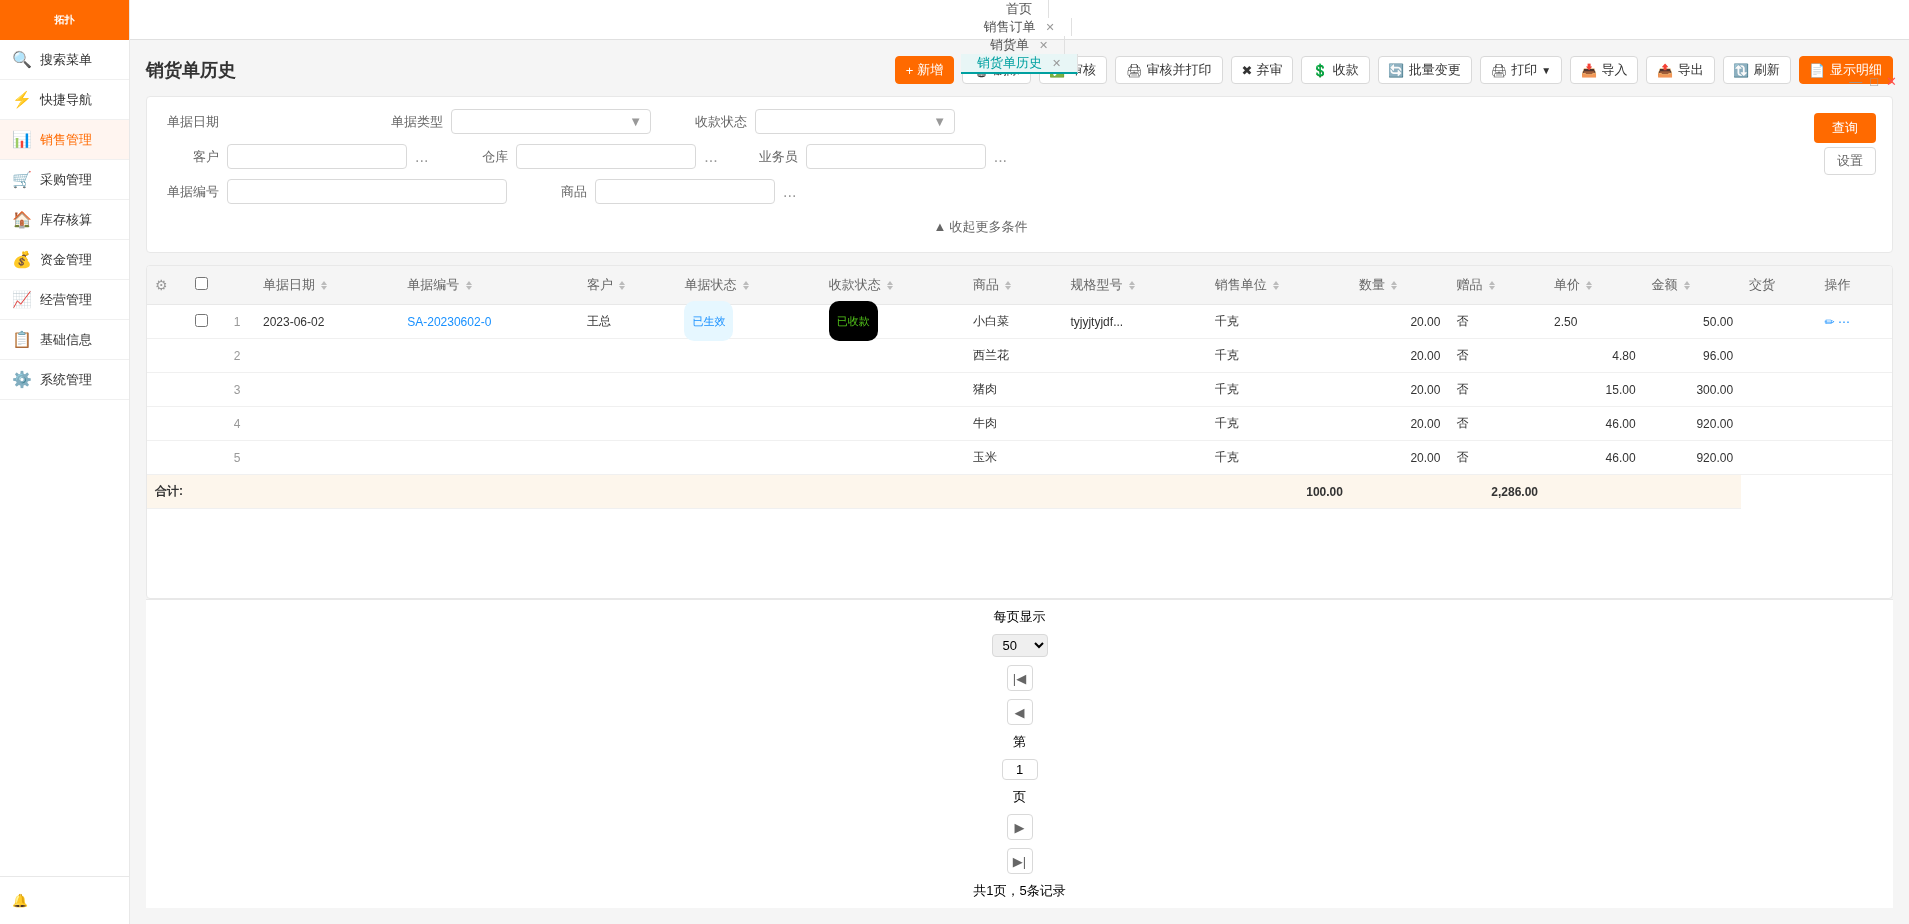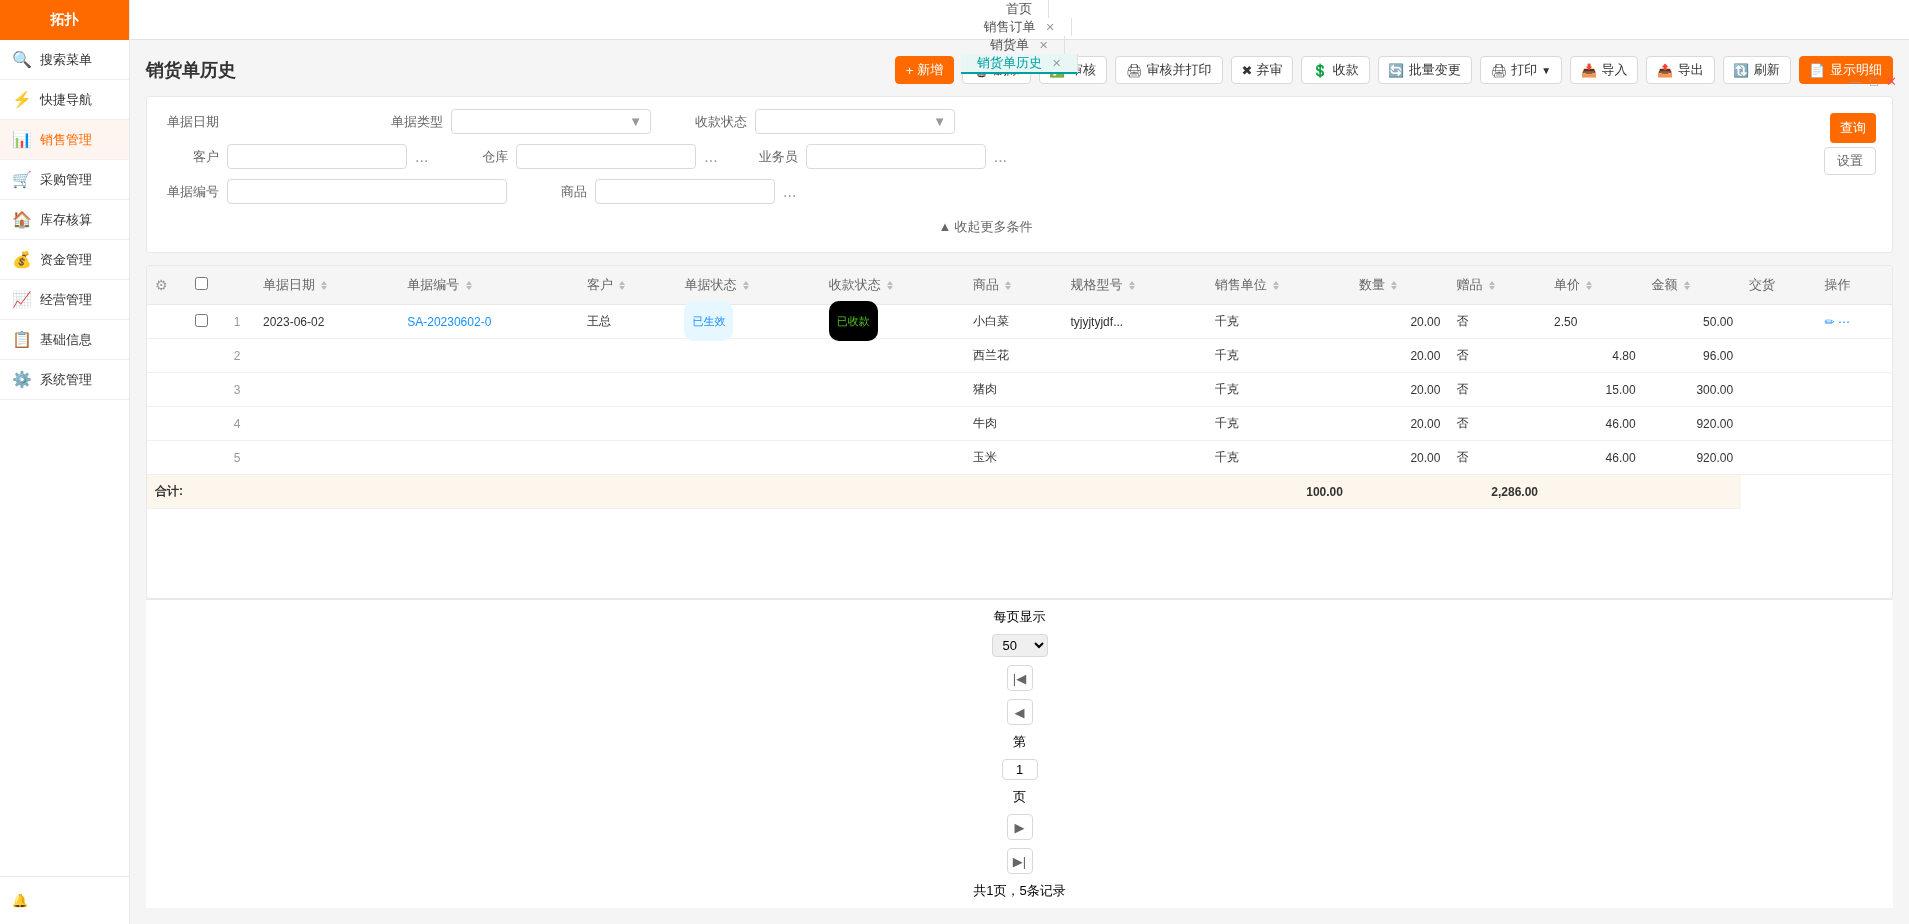--- a/index.html
+++ b/index.html
@@ -1,20 +1,20 @@
 <!DOCTYPE html>
 <html><head>
   <meta charset="utf-8">
   <style>
     * { box-sizing: border-box; margin: 0; padding: 0; font-family: 'Microsoft YaHei', Arial, sans-serif; font-size: 13px; }
     body { display: flex; height: 924px; overflow: hidden; background: #f5f5f5; }
 
     
     .sidebar { width: 130px; background: #fff; border-right: 1px solid #e8e8e8; display: flex; flex-direction: column; flex-shrink: 0; }
-    .sidebar-logo { height: 40px; background: #ff6a00; display: flex; align-items: center; justify-content: center; color: #fff; font-size: 14px; font-weight: bold; }
+    .sidebar-logo { height: 40px; background: #ff6a00; display: flex; align-items: center; justify-content: center; color: #fff; font-size: 10px; font-weight: bold; }
     .sidebar-item { display: flex; align-items: center; padding: 10px 12px; cursor: pointer; color: #333; gap: 8px; border-bottom: 1px solid #f0f0f0; }
     .sidebar-item.active { color: #ff6a00; background: #fff5f0; }
     .sidebar-icon { font-size: 16px; width: 20px; text-align: center; }
     .sidebar-bottom { margin-top: auto; border-top: 1px solid #e8e8e8; padding: 8px 0; }
     .sidebar-bottom-item { display: flex; align-items: center; padding: 8px 12px; cursor: pointer; color: #666; gap: 8px; }
 
     
     .main { flex: 1; display: flex; flex-direction: column; overflow: hidden; }
 
     
@@ -68,21 +68,21 @@
     .total-row td { background: #fdf6ec; font-weight: bold; color: #333; margin-left: 10px; }
 
     
     .pagination-bar { display: flex; align-items: center; justify-content: flex-end; padding: 8px 16px; background: #fff; border-top: 1px solid #e8e8e8; gap: 8px; font-size: 13px; flex-direction: column; }
     .page-size-select { border: 1px solid #d9d9d9; border-radius: 4px; padding: 2px 6px; font-size: 13px; }
     .page-btn { width: 26px; height: 26px; border: 1px solid #d9d9d9; border-radius: 4px; background: #fff; cursor: pointer; display: flex; align-items: center; justify-content: center; color: #666; }
     .page-btn:disabled { color: #ccc; cursor: not-allowed; }
     .page-input { width: 36px; border: 1px solid #d9d9d9; border-radius: 4px; text-align: center; padding: 2px 4px; font-size: 13px; }
 
     .filter-date-section { display: flex; flex-direction: column; gap: 4px; }
-    .query-btn { background: #ff6a00; color: #fff; border: none; border-radius: 4px; padding: 6px 10px; cursor: pointer; font-size: 13px; }
+    .query-btn { background: #ff6a00; color: #fff; border: none; border-radius: 4px; padding: 6px 18px; cursor: pointer; font-size: 13px; }
     .set-btn { background: #fff; color: #666; border: 1px solid #d9d9d9; border-radius: 4px; padding: 4px 12px; cursor: pointer; font-size: 13px; margin-top: 4px; display: block; }
     .filter-right { display: flex; flex-direction: column; align-items: flex-end; justify-content: space-between; }
 
     .collapse-row { text-align: center; cursor: pointer; color: #666; font-size: 12px; padding: 4px; }
   </style>
 </head>
 <body>
 
 <div class="sidebar">
   <div class="sidebar-logo">拓扑</div>

